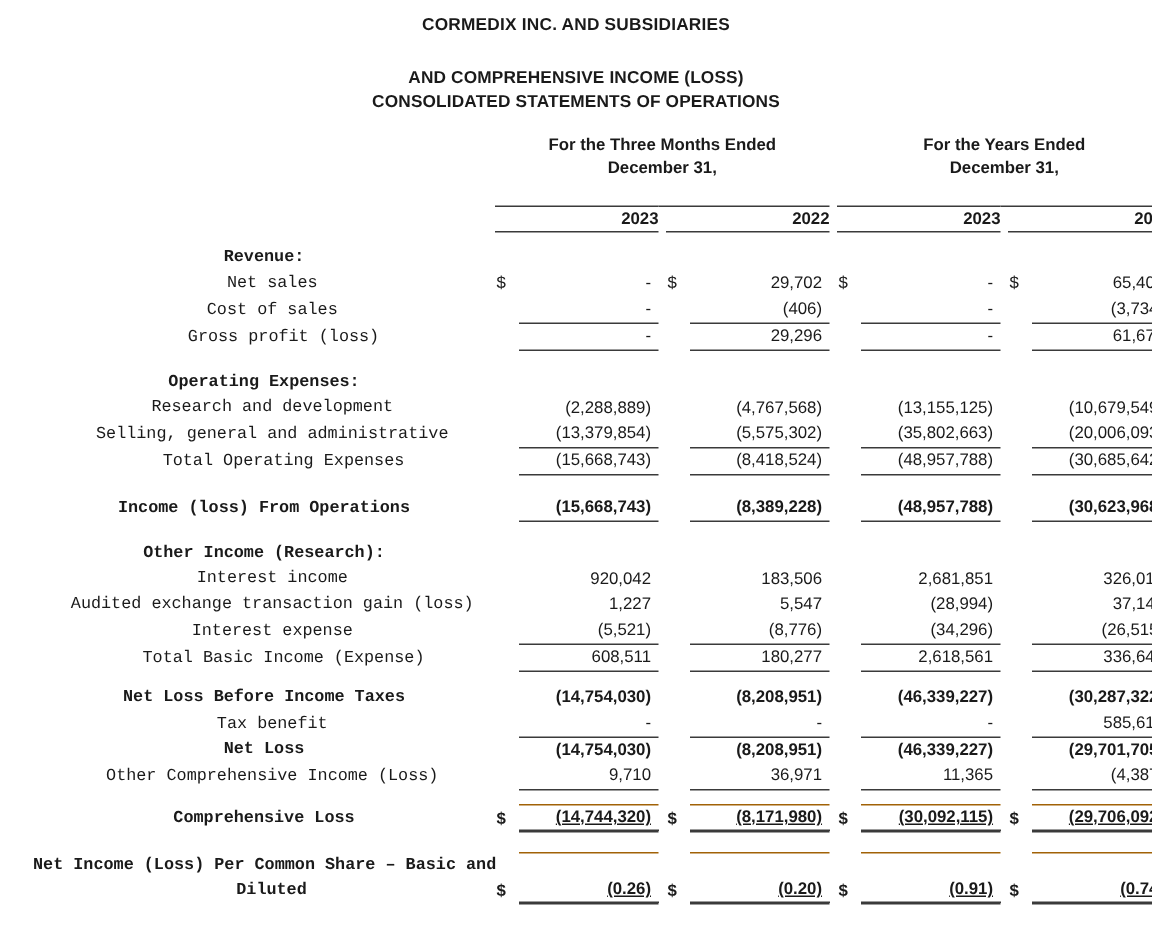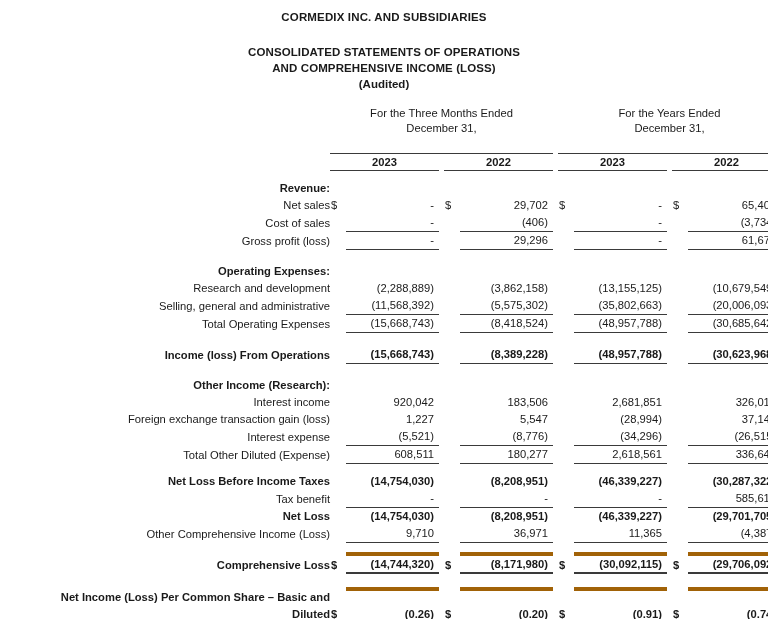--- a/index.html
+++ b/index.html
@@ -63,79 +63,79 @@
   col.c-gap   { width: 5px; }
 
   td {
     padding: 0;
     vertical-align: bottom;
     line-height: 17px;
     height: 17px;
   }
 
   .label {
-    text-align: right;
+    text-align: center;
     white-space: nowrap;
     padding-left: 2px;
+    font-family: Liberation Mono, monospace;
   }
   .lv0 { padding-left: 2px; }
   .lv1 { padding-left: 13px; }
   .lv2 { padding-left: 28px; }
   .bold { font-weight: bold; }
 
   .cur {
     text-align: left;
     font-size: 11.2px;
     padding-left: 1px;
   }
   .val {
     text-align: right;
     padding-right: 5px;
     white-space: nowrap;
   }
 
   
-  .rule-top    { border-top: 4px solid #a16207; }
+  .rule-top    { border-top: 1px solid #a16207; text-decoration: underline; }
   .rule-bottom { border-bottom: 1px solid #3a3a3a; }
   .rule-double-bottom {
     border-bottom: 1px solid #3a3a3a;
     box-shadow: inset 0 -4px 0 -3px #3a3a3a;
   }
   tr.sp8 td  { height: 9px;  line-height: 9px; }
   tr.sp12 td { height: 13px; line-height: 13px; }
 
   
   .grp-head {
     text-align: center;
-    font-weight: normal;
+    font-weight: bold;
     font-size: 11.2px;
     line-height: 15px;
     white-space: nowrap;
   }
   .grp-rule { border-bottom: 1px solid #3a3a3a; height: 3px; }
   .yr {
-    text-align: center;
+    text-align: right;
     font-weight: bold;
     font-size: 11.2px;
     border-bottom: 1px solid #3a3a3a;
     line-height: 15px;
     height: 16px;
   }
 </style>
 </head>
 <body>
 
 <div class="page">
 
   <div class="titles">
     <div class="doc-title">CORMEDIX INC. AND SUBSIDIARIES</div>
     <div class="subtitle-block">
+      <div class="doc-subtitle">AND COMPREHENSIVE INCOME (LOSS)</div>
       <div class="doc-subtitle">CONSOLIDATED STATEMENTS OF OPERATIONS</div>
-      <div class="doc-subtitle">AND COMPREHENSIVE INCOME (LOSS)</div>
-      <div class="doc-audited">(Audited)</div>
     </div>
   </div>
 
   <table class="fin">
     <colgroup>
       <col class="c-label">
         <col class="c-cur">
         <col class="c-val">
         <col class="c-gap">
       <col class="c-cur">
@@ -251,32 +251,32 @@
           <td></td>
           <td class="cur bold"></td>
           <td class="val bold"></td>
         </tr>
         <tr>
           <td class="label lv1">Research and development</td>
           <td class="cur"></td>
           <td class="val">(2,288,889)</td>
           <td></td>
           <td class="cur"></td>
-          <td class="val">(3,862,158)</td>
+          <td class="val">(4,767,568)</td>
           <td></td>
           <td class="cur"></td>
           <td class="val">(13,155,125)</td>
           <td></td>
           <td class="cur"></td>
           <td class="val">(10,679,549)</td>
         </tr>
         <tr>
           <td class="label lv1">Selling, general and administrative</td>
           <td class="cur"></td>
-          <td class="val rule-bottom">(11,568,392)</td>
+          <td class="val rule-bottom">(13,379,854)</td>
           <td></td>
           <td class="cur"></td>
           <td class="val rule-bottom">(5,575,302)</td>
           <td></td>
           <td class="cur"></td>
           <td class="val rule-bottom">(35,802,663)</td>
           <td></td>
           <td class="cur"></td>
           <td class="val rule-bottom">(20,006,093)</td>
         </tr>
@@ -336,21 +336,21 @@
           <td class="cur"></td>
           <td class="val">183,506</td>
           <td></td>
           <td class="cur"></td>
           <td class="val">2,681,851</td>
           <td></td>
           <td class="cur"></td>
           <td class="val">326,016</td>
         </tr>
         <tr>
-          <td class="label lv1">Foreign exchange transaction gain (loss)</td>
+          <td class="label lv1">Audited exchange transaction gain (loss)</td>
           <td class="cur"></td>
           <td class="val">1,227</td>
           <td></td>
           <td class="cur"></td>
           <td class="val">5,547</td>
           <td></td>
           <td class="cur"></td>
           <td class="val">(28,994)</td>
           <td></td>
           <td class="cur"></td>
@@ -364,21 +364,21 @@
           <td class="cur"></td>
           <td class="val rule-bottom">(8,776)</td>
           <td></td>
           <td class="cur"></td>
           <td class="val rule-bottom">(34,296)</td>
           <td></td>
           <td class="cur"></td>
           <td class="val rule-bottom">(26,515)</td>
         </tr>
         <tr>
-          <td class="label lv2">Total Other Diluted (Expense)</td>
+          <td class="label lv2">Total Basic Income (Expense)</td>
           <td class="cur"></td>
           <td class="val rule-bottom">608,511</td>
           <td></td>
           <td class="cur"></td>
           <td class="val rule-bottom">180,277</td>
           <td></td>
           <td class="cur"></td>
           <td class="val rule-bottom">2,618,561</td>
           <td></td>
           <td class="cur"></td>

